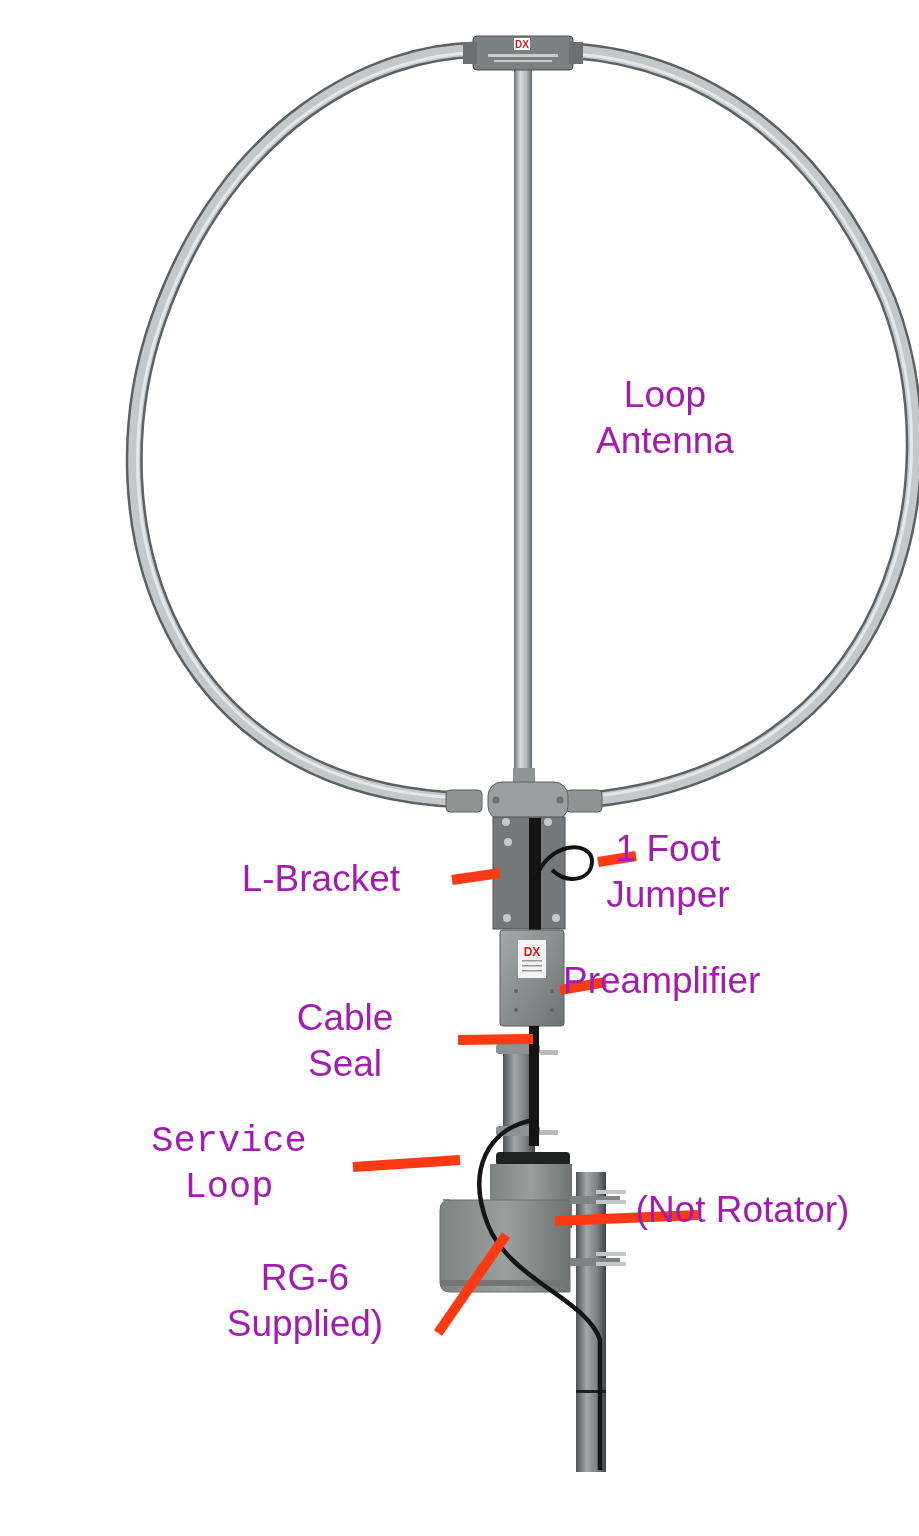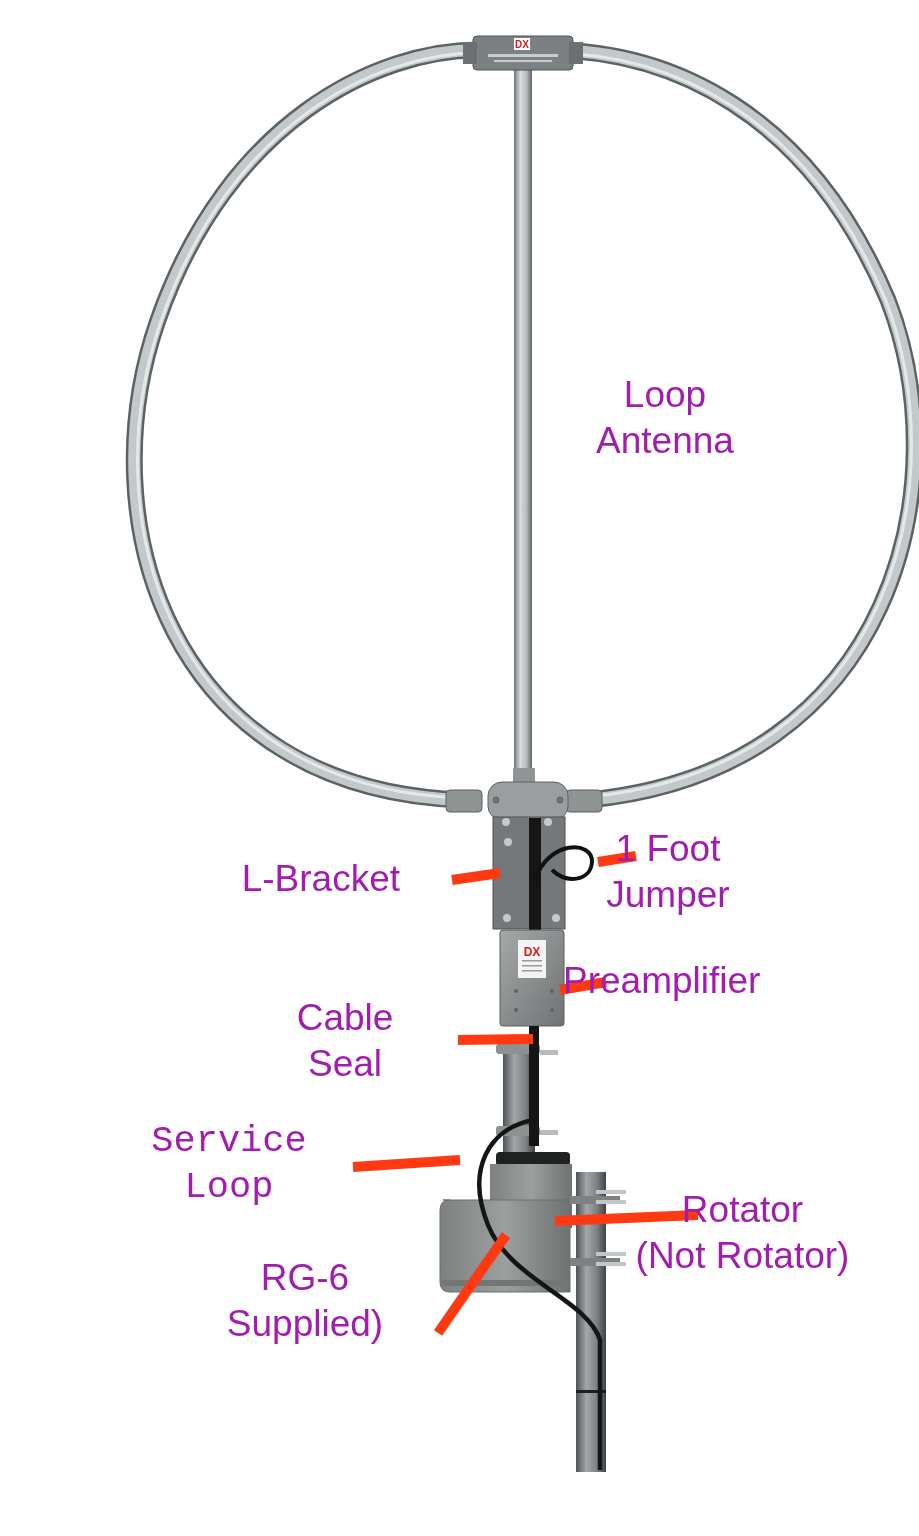--- a/index.html
+++ b/index.html
@@ -145,20 +145,19 @@
   </div>
   <div class="label" style="left:290px; top:995px; width:110px;">
     <span>Cable</span>
     <span>Seal</span>
   </div>
   <div class="label" style="left:150px; top:1118px; width:158px;font-family:Liberation Mono, monospace;">
     <span>Service</span>
     <span>Loop</span>
   </div>
   <div class="label" style="left:600px; top:1187px; width:285px;">
-    <span>Rotator</span>
     <span>(Not Rotator)</span>
   </div>
   <div class="label" style="left:210px; top:1255px; width:190px;">
     <span>RG-6</span>
     <span>Supplied)</span>
   </div>
 </div>
 
 </body></html>

